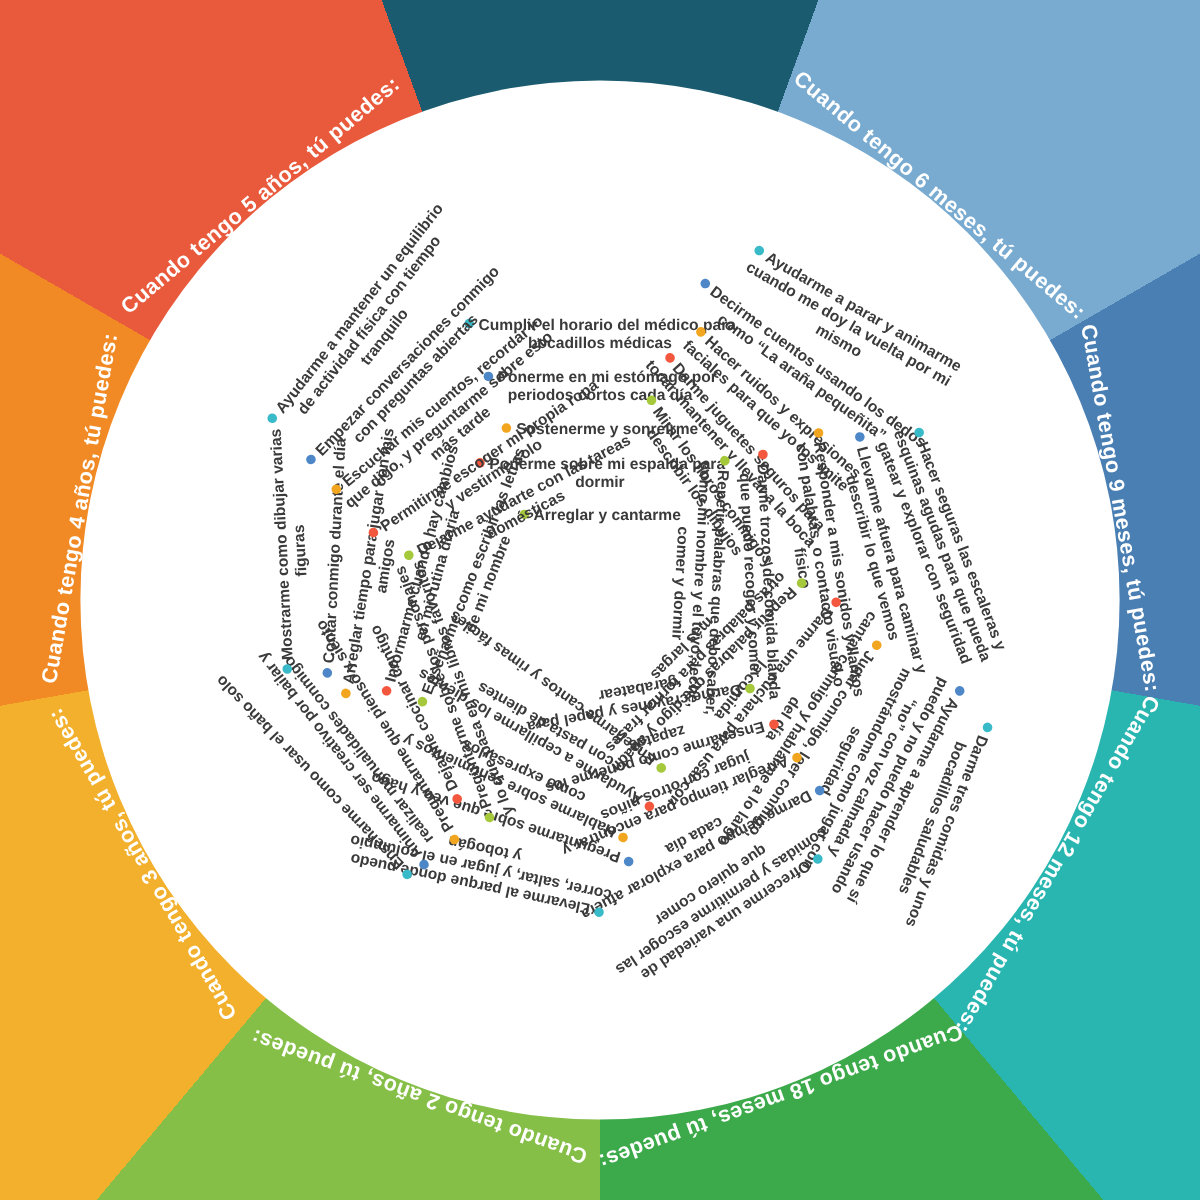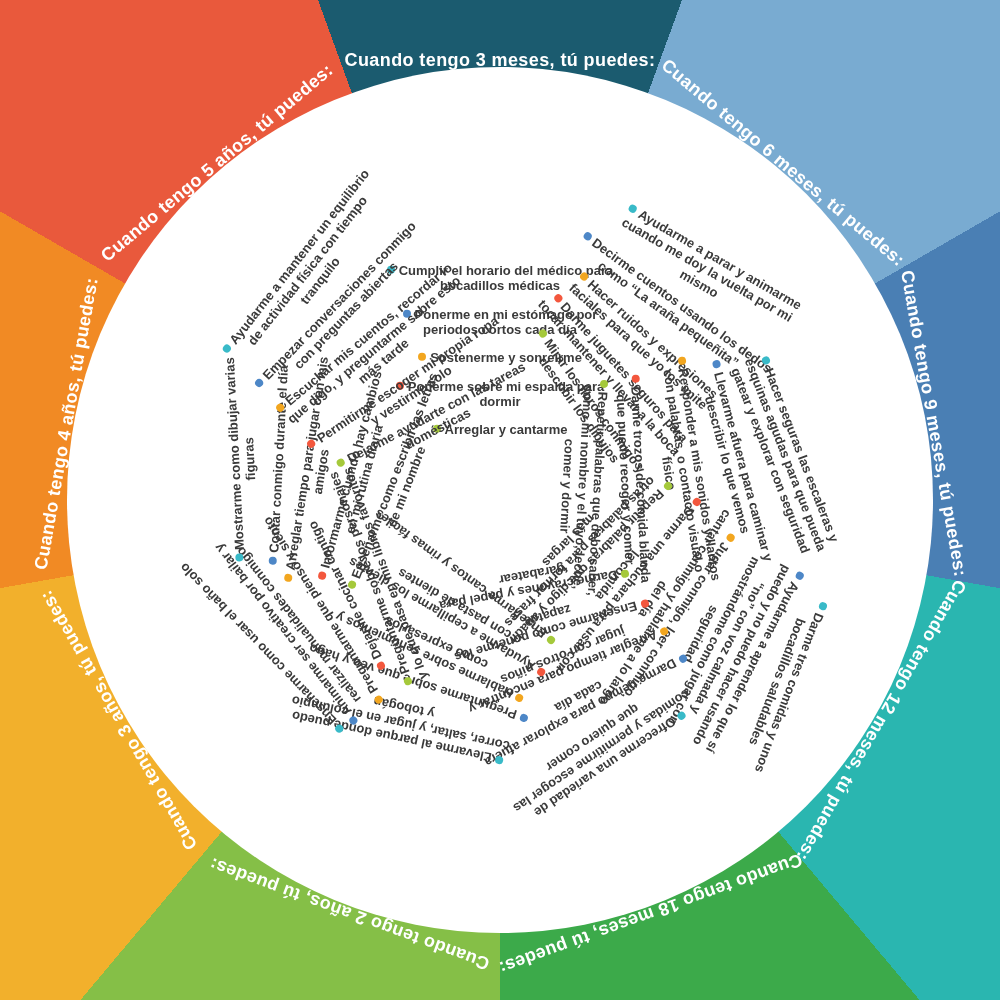--- a/index.html
+++ b/index.html
@@ -25,21 +25,20 @@
     display:inline-block;width:8px;height:8px;border-radius:50%;
     margin-right:4px;vertical-align:1px;
   }
 </style>
 </head>
 <body>
 
 <div class="canvas" id="wheel-canvas" style="background: conic-gradient(from -20deg, rgb(27, 91, 111) 0deg, rgb(27, 91, 111) 40deg, rgb(121, 171, 209) 40deg, rgb(121, 171, 209) 80deg, rgb(74, 127, 180) 80deg, rgb(74, 127, 180) 120deg, rgb(42, 182, 176) 120deg, rgb(42, 182, 176) 160deg, rgb(60, 170, 74) 160deg, rgb(60, 170, 74) 200deg, rgb(133, 191, 71) 200deg, rgb(133, 191, 71) 240deg, rgb(242, 176, 44) 240deg, rgb(242, 176, 44) 280deg, rgb(241, 138, 36) 280deg, rgb(241, 138, 36) 320deg, rgb(233, 89, 60) 320deg, rgb(233, 89, 60) 360deg);">
   <div class="white-circle"></div>
 
-  <div class="seg-header" id="h0" style="--a: 0deg; --r: 440px;">Cuando tengo 3 meses, tú puedes:</div>
   <div class="seg-header" id="h1" style="--a: 40deg; --r: 440px;">Cuando tengo 6 meses, tú puedes:</div>
   <div class="seg-header" id="h2" style="--a: 80deg; --r: 440px;">Cuando tengo 9 meses, tú puedes:</div>
   <div class="seg-header" id="h3" style="--a: 120deg; --r: 440px;">Cuando tengo 12 meses, tú puedes:</div>
   <div class="seg-header" id="h4" style="--a: 160deg; --r: 440px;">Cuando tengo 18 meses, tú puedes:</div>
   <div class="seg-header" id="h5" style="--a: 200deg; --r: 440px;">Cuando tengo 2 años, tú puedes:</div>
   <div class="seg-header" id="h6" style="--a: 240deg; --r: 440px;">Cuando tengo 3 años, tú puedes:</div>
   <div class="seg-header" id="h7" style="--a: 280deg; --r: 440px;">Cuando tengo 4 años, tú puedes:</div>
   <div class="seg-header" id="h8" style="--a: 320deg; --r: 440px;">Cuando tengo 5 años, tú puedes:</div>
 
   <div class="cluster" id="c0" style="--a: 0deg; --r: 150px;">

